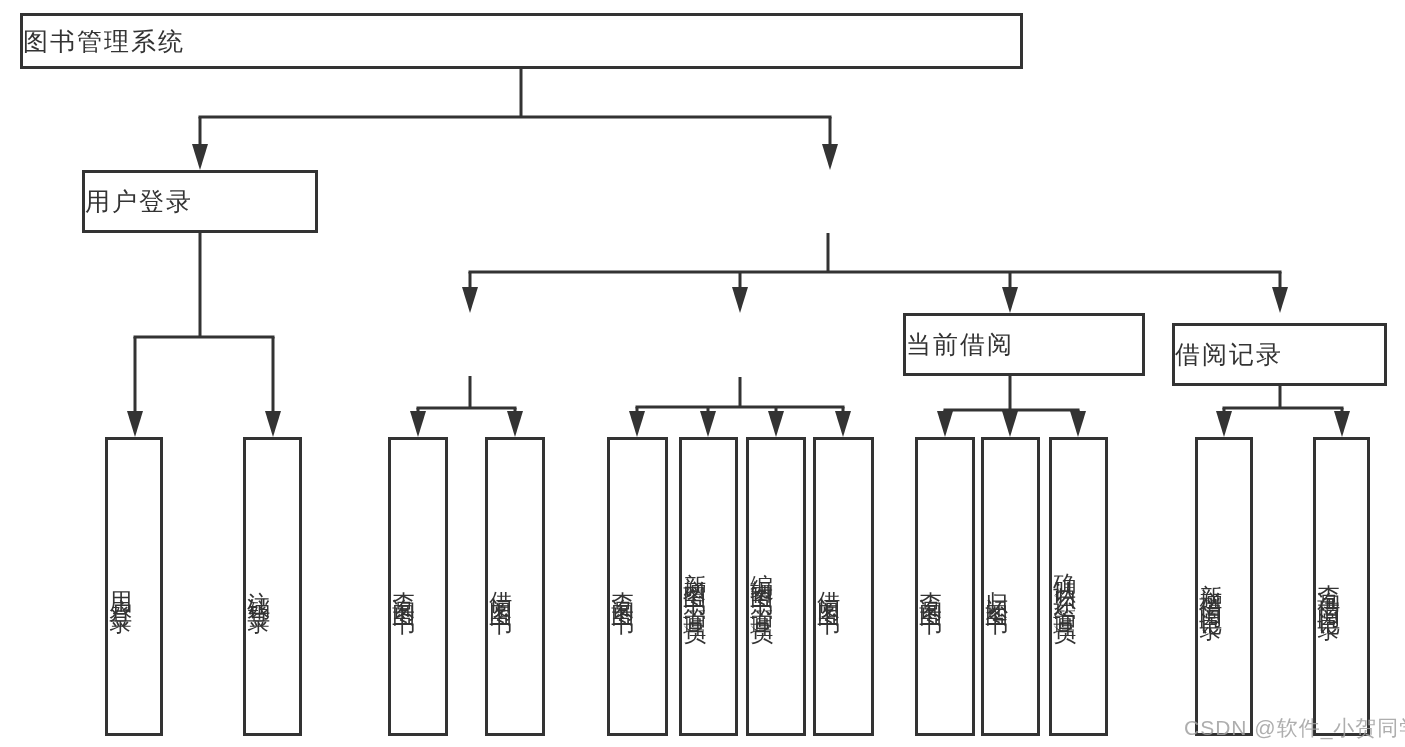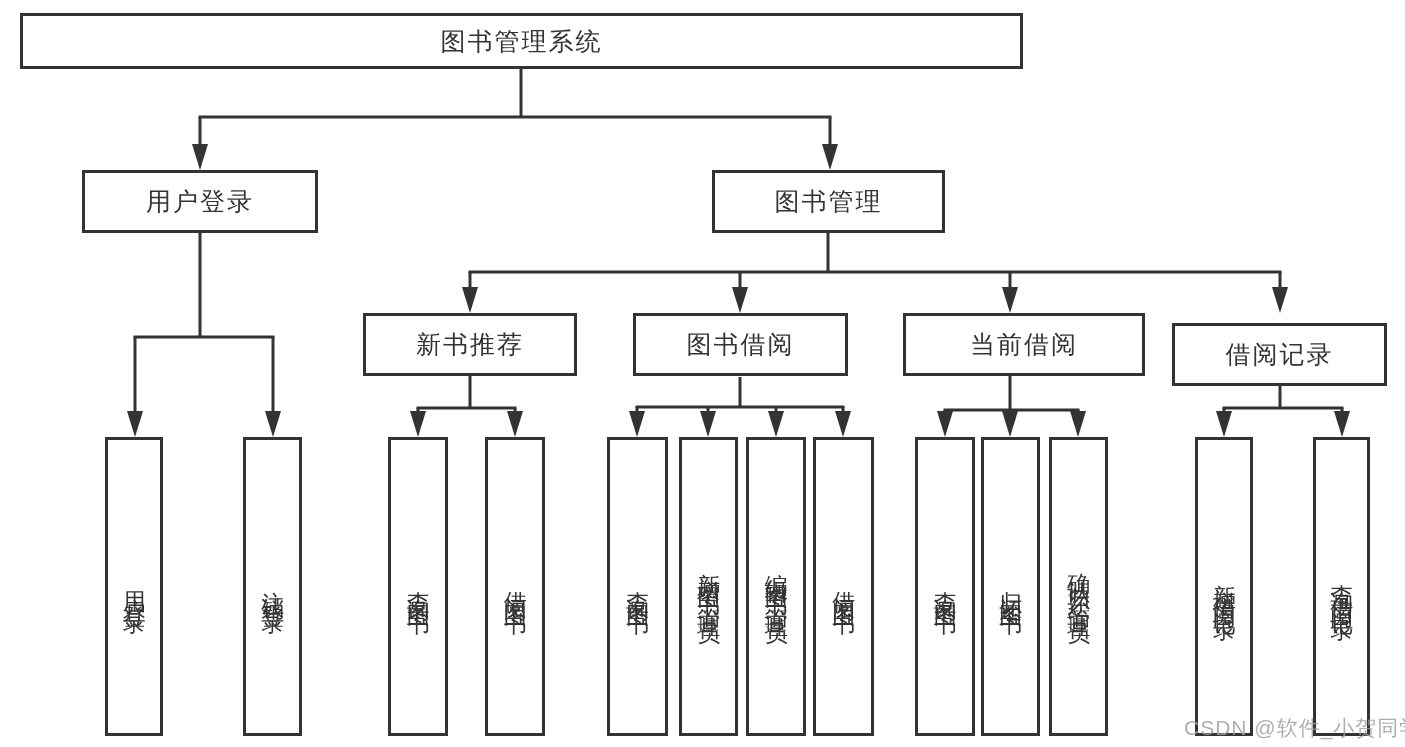--- a/index.html
+++ b/index.html
@@ -17,21 +17,21 @@
     left: 0; top: 0;
     width: 1405px; height: 747px;
     z-index: 0;
   }
   .node {
     position: absolute;
     border: 3px solid #333333;
     background: #ffffff;
     display: flex;
     align-items: center;
-    justify-content: center;
+    justify-content: flex-start;
     color: #333333;
     z-index: 1;
   }
   .node.h {
     font-size: 25px;
     letter-spacing: 2px;
   }
   .node.v {
     font-size: 23px;
   }
@@ -113,30 +113,21 @@
       <polygon points="1334,411 1350,411 1342,437" fill="#333333"></polygon>
     </svg>
 
   <div class="node h" style="left:20px; top:13px; width:1003px; height:56px;">
     <span>图书管理系统</span>
   </div>
 
   <div class="node h" style="left:82px; top:170px; width:236px; height:63px;">
     <span>用户登录</span>
   </div>
-  <div class="node h" style="left:712px; top:170px; width:233px; height:63px;">
-    <span>图书管理</span>
-  </div>
 
-  <div class="node h" style="left:363px; top:313px; width:214px; height:63px;">
-    <span>新书推荐</span>
-  </div>
-  <div class="node h" style="left:633px; top:313px; width:215px; height:63px;">
-    <span>图书借阅</span>
-  </div>
   <div class="node h" style="left:903px; top:313px; width:242px; height:63px;">
     <span>当前借阅</span>
   </div>
   <div class="node h" style="left:1172px; top:323px; width:215px; height:63px;">
     <span>借阅记录</span>
   </div>
 
   <div class="node v" style="left:105px; top:437px; width:58px; height:299px;">
     <span class="vtext">用户登录</span>
   </div>

